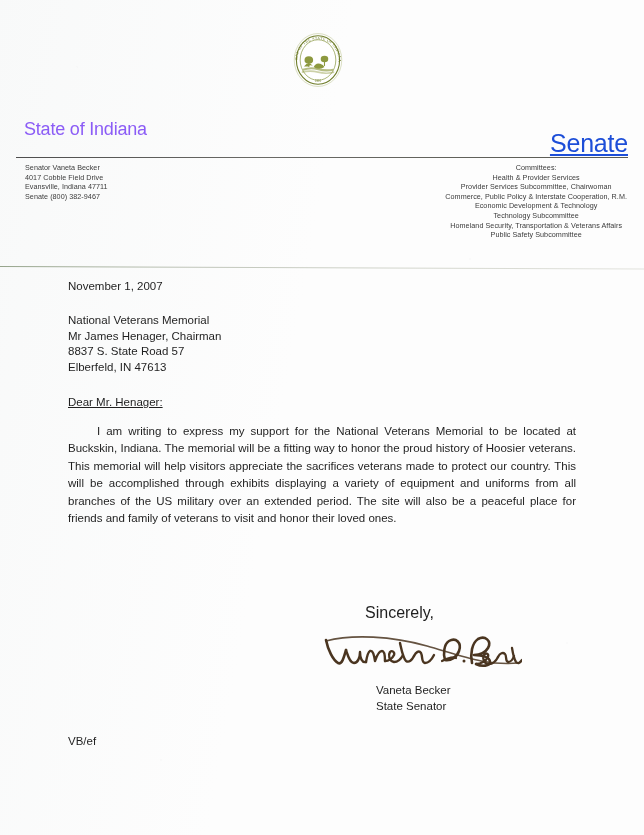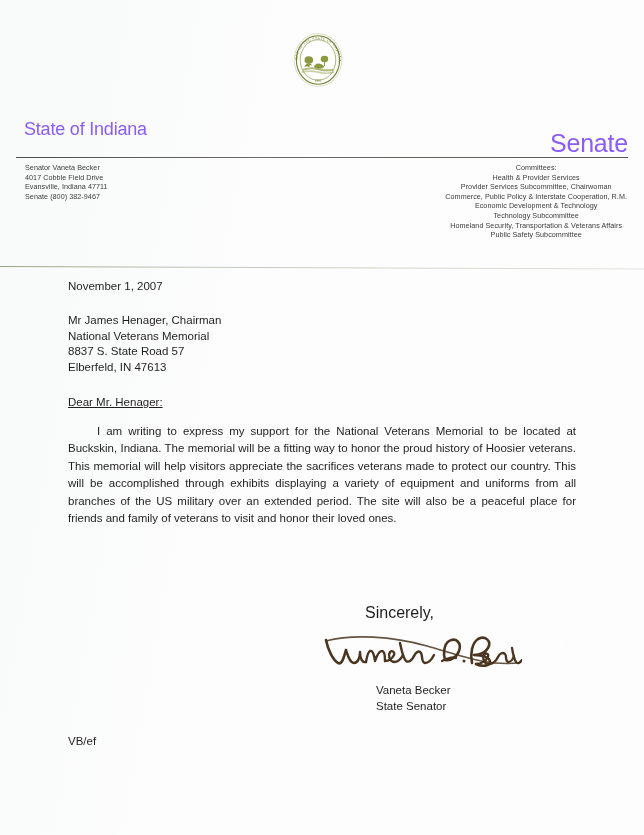--- a/index.html
+++ b/index.html
@@ -51,22 +51,23 @@
     letter-spacing: -0.2px;
     color: #8b5cf6;
     white-space: nowrap;
   }
   .masthead-right {
     position: absolute;
     right: 16px;
     top: 129px;
     font-size: 25px;
     letter-spacing: -0.2px;
-    color: #8b5cf6;
+    color: #1d4ed8;
     white-space: nowrap;
+    text-decoration: underline;
   }
   .rule-top {
     position: absolute;
     left: 16px;
     top: 157px;
     width: 612px;
     height: 1px;
     background: linear-gradient(90deg, #4e4e4e 0%, #6a6a66 40%, #595a52 100%);
   }
 
@@ -236,22 +237,22 @@
     <div>Technology Subcommittee</div>
     <div>Homeland Security, Transportation &amp; Veterans Affairs</div>
     <div>Public Safety Subcommittee</div>
   </div>
 
   <div class="rule-mid"></div>
 
   <div class="date">November 1, 2007</div>
 
   <div class="recipient">
+    <div>National Veterans Memorial</div>
     <div>Mr James Henager, Chairman</div>
-    <div>National Veterans Memorial</div>
     <div>8837 S. State Road 57</div>
     <div>Elberfeld, IN 47613</div>
   </div>
 
   <div class="salutation">Dear Mr. Henager:</div>
 
   <div class="para para-1">I am writing to express my support for the National Veterans Memorial to be located at Buckskin, Indiana. The memorial will be a fitting way to honor the proud history of Hoosier veterans. This memorial will help visitors appreciate the sacrifices veterans made to protect our country. This will be accomplished through exhibits displaying a variety of equipment and uniforms from all branches of the US military over an extended period. The site will also be a peaceful place for friends and family of veterans to visit and honor their loved ones.</div>
 
   <div class="closing">Sincerely,</div>
 

